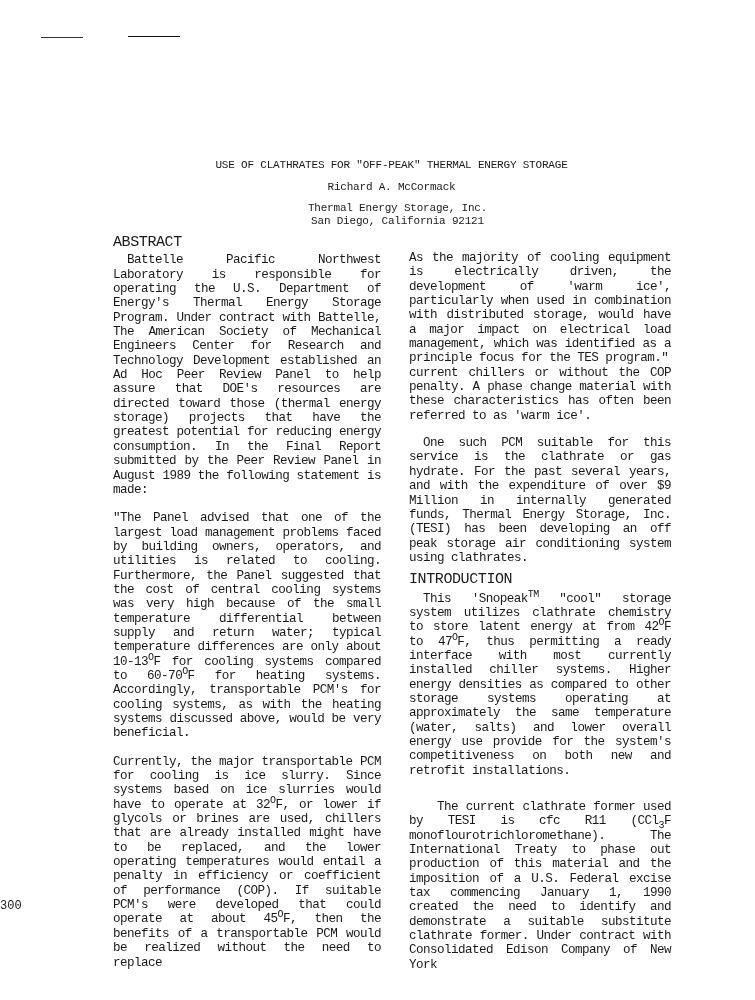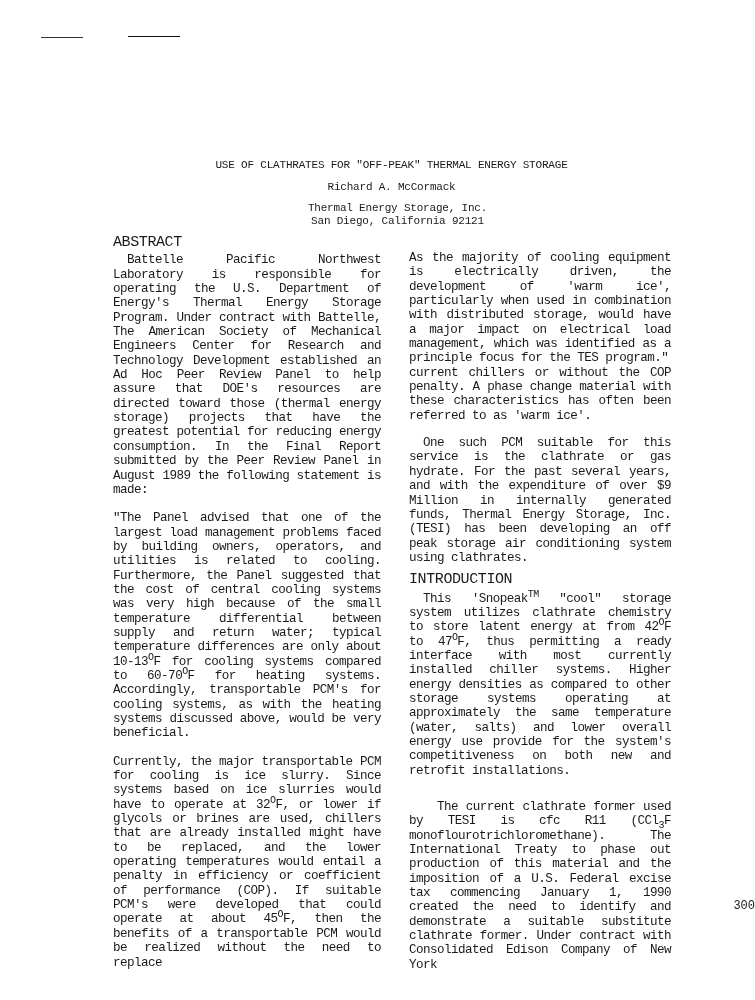--- a/index.html
+++ b/index.html
@@ -4,21 +4,21 @@
 <style>
   html, body { margin:0; padding:0; background:#ffffff; }
   body { width:755px; height:1000px; position:relative; overflow:hidden;
          font-family:"Liberation Mono","DejaVu Sans Mono",monospace; color:#1a1a1a; }
   .rule { position:absolute; height:1px; background:#333; }
   .hdr { position:absolute; left:0; width:755px; text-align:center; font-size:11px; line-height:14px; letter-spacing:-0.2px; }
   .col { position:absolute; font-size:12.6px; line-height:14.35px; letter-spacing:-0.55px; }
   .col p { margin:0; text-align:justify; }
   .heading { text-align:center; font-size:15px; letter-spacing:-0.4px; }
   sup, sub { font-size:10px; line-height:0; }
-  .pgnum { position:absolute; top:899px; left:0; width:755px; text-align:right; font-size:12px; }
+  .pgnum { position:absolute; top:899px; left:0; width:755px; text-align:left; font-size:12px; }
 </style>
 </head>
 <body>
 
 <div class="rule" style="left:41px;top:37px;width:42px;"></div>
 <div class="rule" style="left:128px;top:36px;width:52px;background:#111;"></div>
 
 <div class="hdr" style="top:158px;left:14px;">USE OF CLATHRATES FOR "OFF-PEAK" THERMAL ENERGY STORAGE</div>
 <div class="hdr" style="top:180px;left:14px;">Richard A. McCormack</div>
 <div class="hdr" style="top:201px;left:20px;">Thermal Energy Storage, Inc.</div>

